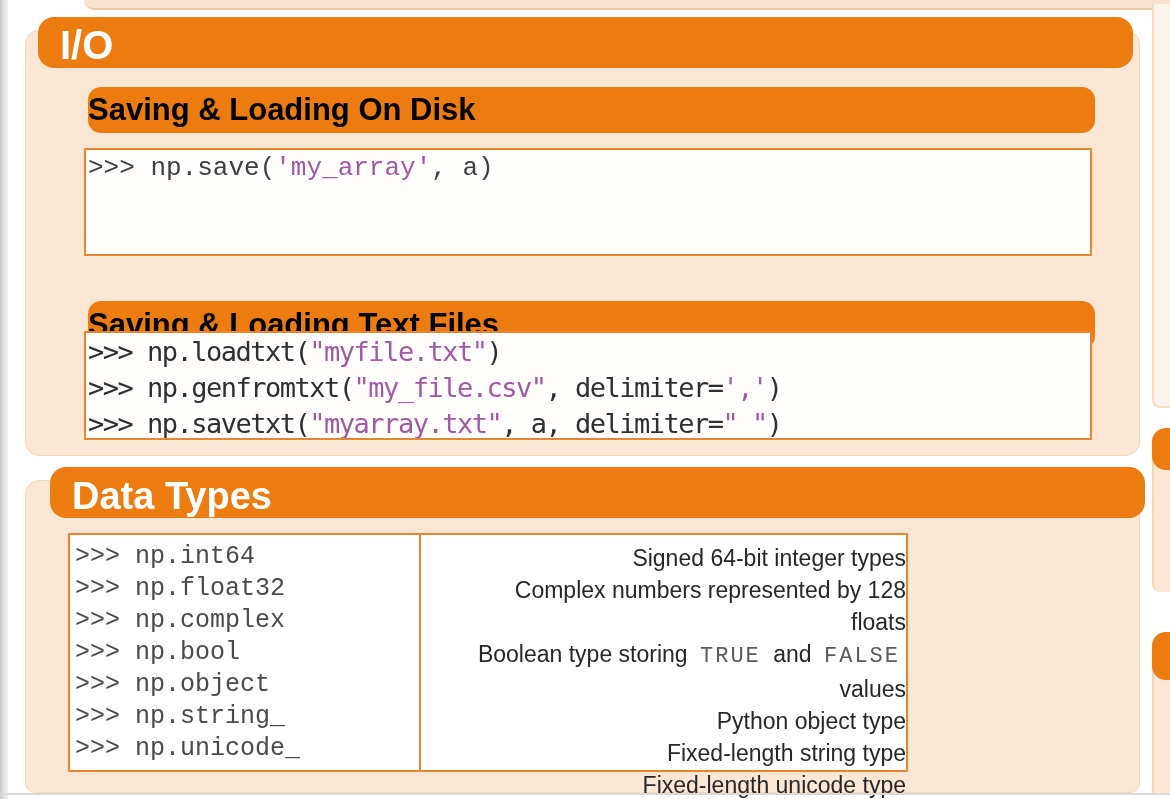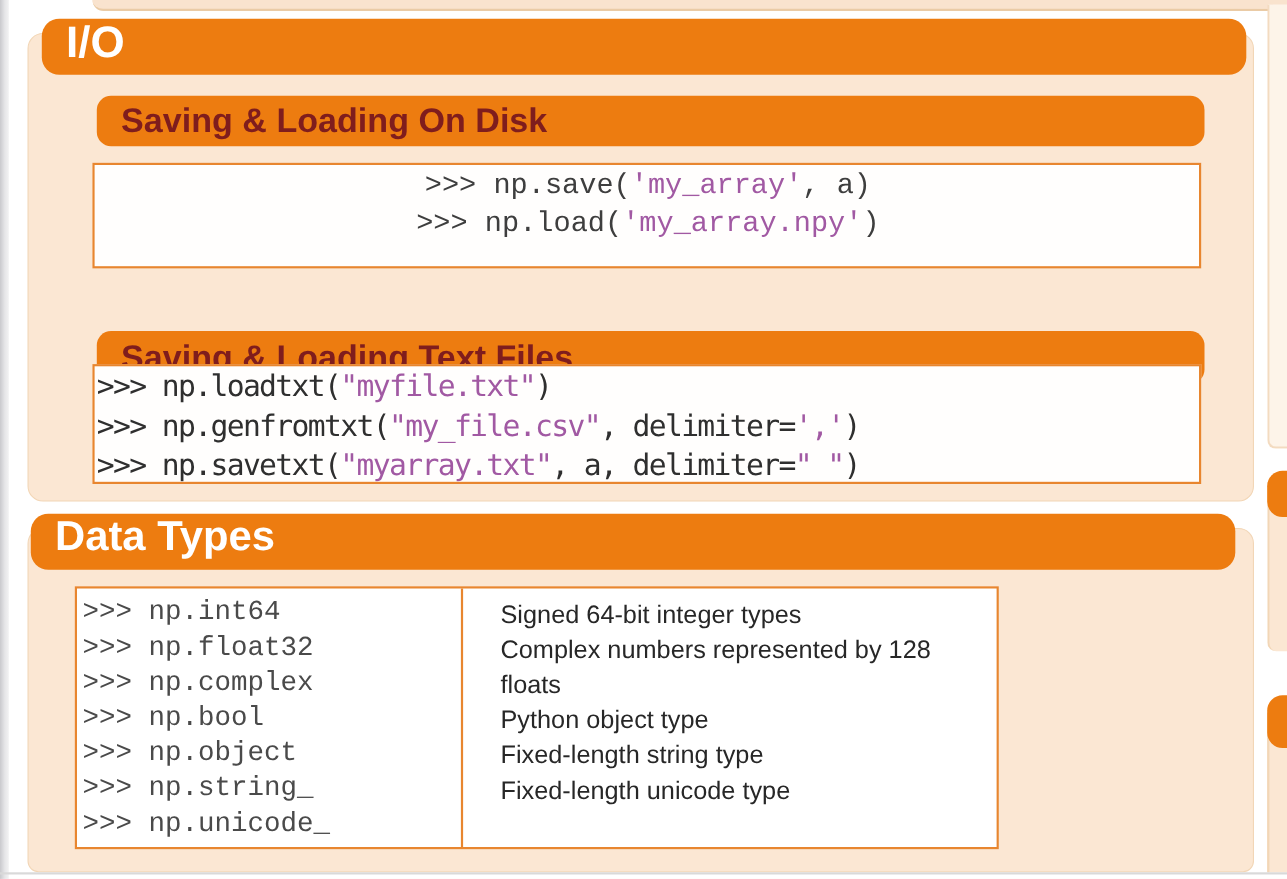--- a/index.html
+++ b/index.html
@@ -32,52 +32,50 @@
     border:1px solid var(--panel-border,#f4d8ba);
     border-radius:14px;
   }
   .panel-io{left:25px;top:30px;width:1115px;height:426px;}
   .panel-dt{left:25px;top:480px;width:1115px;height:313px;border-bottom-left-radius:10px;border-bottom-right-radius:10px;}
 
   
   .section-bar{
     background:var(--orange,#ed7c10);
     border-radius:16px;
-    display:flex;align-items:flex-start;
+    display:flex;align-items:flex-end;
     color:#ffffff;font-weight:bold;
     padding-left:22px;
   }
   .bar-io{left:38px;top:17px;width:1095px;height:51px;font-size:40px;}
-  .bar-dt{left:28px;top:467px;width:1095px;height:51px;font-size:38px;}
+  .bar-dt{left:50px;top:467px;width:1095px;height:51px;font-size:38px;}
 
   
   .sub-bar{
     background:var(--orange,#ed7c10);
     border-radius:13px;
     display:flex;align-items:center;
-    color:#7f1d1d;font-weight:bold;
+    color:#000000;font-weight:bold;
     font-size:31px;
-    padding-left:22px;
   }
   .sub-bar-disk{left:88px;top:87px;width:1007px;height:46px;}
   .sub-bar-text{left:88px;top:269px;width:1007px;height:48px;margin-top:32px;}
 
   
   .code-box{
     background:#fffefd;
     border:2px solid var(--border,#e8862f);
     color:var(--code,#3e3e3e);
     overflow:hidden;
   }
   .code-box-disk{
-    left:84px;top:148px;width:1008px;height:96px;
+    left:84px;top:148px;width:1008px;height:108px;
     font-family:"Liberation Mono",monospace;
     font-size:26px;line-height:35px;
     padding:1px 0 0 2px;
-    text-align:center;
   }
   .code-box-text{
     left:84px;top:331px;width:1008px;height:109px;
     font-family:"DejaVu Sans Mono",monospace;
     font-size:27px;line-height:36px;letter-spacing:-1.5px;
     padding:1px 0 0 2px;
     color:var(--code2,#2f2f2f);
   }
   .code-line{white-space:pre;}
   .tok-s{color:var(--purple,#a159a3);}
@@ -96,20 +94,21 @@
     color:#4a4a4a;
     padding:6px 0 0 5px;
     white-space:pre;
     border-right:2px solid var(--border,#e8862f);
   }
   .dt-col-desc{
     flex:1;
     font-size:23px;line-height:32px;
     color:var(--desc,#272727);
     padding:7px 0 0 34px;
+    text-align:right;
   }
   .tok-m{
     font-family:"Liberation Mono",monospace;
     color:var(--mono-gray,#5a5a5a);
     letter-spacing:2px;
     margin:0 6px;
     font-size:22px;
   }
 
   
@@ -145,21 +144,20 @@
 <div class="abs panel panel-io"></div>
 <div class="abs section-bar bar-io">
   <span>I/O</span>
 </div>
 
 <div class="abs sub-bar sub-bar-disk">
   <span>Saving &amp; Loading On Disk</span>
 </div>
 <div class="abs code-box code-box-disk">
     <div class="code-line"><span class="tok-c">&gt;&gt;&gt; np.save(</span><span class="tok-s">'my_array'</span><span class="tok-c">, a)</span></div>
-    <div class="code-line"><span class="tok-c">&gt;&gt;&gt; np.load(</span><span class="tok-s">'my_array.npy'</span><span class="tok-c">)</span></div>
   </div>
 
 <div class="abs sub-bar sub-bar-text">
   <span>Saving &amp; Loading Text Files</span>
 </div>
 <div class="abs code-box code-box-text">
     <div class="code-line"><span class="tok-c">&gt;&gt;&gt; np.loadtxt(</span><span class="tok-s">"myfile.txt"</span><span class="tok-c">)</span></div>
     <div class="code-line"><span class="tok-c">&gt;&gt;&gt; np.genfromtxt(</span><span class="tok-s">"my_file.csv"</span><span class="tok-c">, delimiter=</span><span class="tok-s">','</span><span class="tok-c">)</span></div>
     <div class="code-line"><span class="tok-c">&gt;&gt;&gt; np.savetxt(</span><span class="tok-s">"myarray.txt"</span><span class="tok-c">, a, delimiter=</span><span class="tok-s">" "</span><span class="tok-c">)</span></div>
   </div>
@@ -167,20 +165,21 @@
 <div class="abs panel panel-dt"></div>
 <div class="abs section-bar bar-dt">
   <span>Data Types</span>
 </div>
 
 <div class="abs dt-table">
   <div class="dt-col-code"><div class="code-line">&gt;&gt;&gt; np.int64</div><div class="code-line">&gt;&gt;&gt; np.float32</div><div class="code-line">&gt;&gt;&gt; np.complex</div><div class="code-line">&gt;&gt;&gt; np.bool</div><div class="code-line">&gt;&gt;&gt; np.object</div><div class="code-line">&gt;&gt;&gt; np.string_</div><div class="code-line">&gt;&gt;&gt; np.unicode_</div></div>
   <div class="dt-col-desc">
       <div><span class="tok-d">Signed 64-bit integer types</span></div>
       <div><span class="tok-d">Complex numbers represented by 128 floats</span></div>
+      <div><span class="tok-d">Boolean type storing </span><span class="tok-m">TRUE</span><span class="tok-d"> and </span><span class="tok-m">FALSE</span><span class="tok-d"> values</span></div>
       <div><span class="tok-d">Python object type</span></div>
       <div><span class="tok-d">Fixed-length string type</span></div>
       <div><span class="tok-d">Fixed-length unicode type</span></div>
     </div>
 </div>
 
 <div class="abs r-light"></div>
 <div class="abs r-peach r-peach1"></div>
 <div class="abs r-blob r-blob1"></div>
 <div class="abs r-peach r-peach2"></div>

